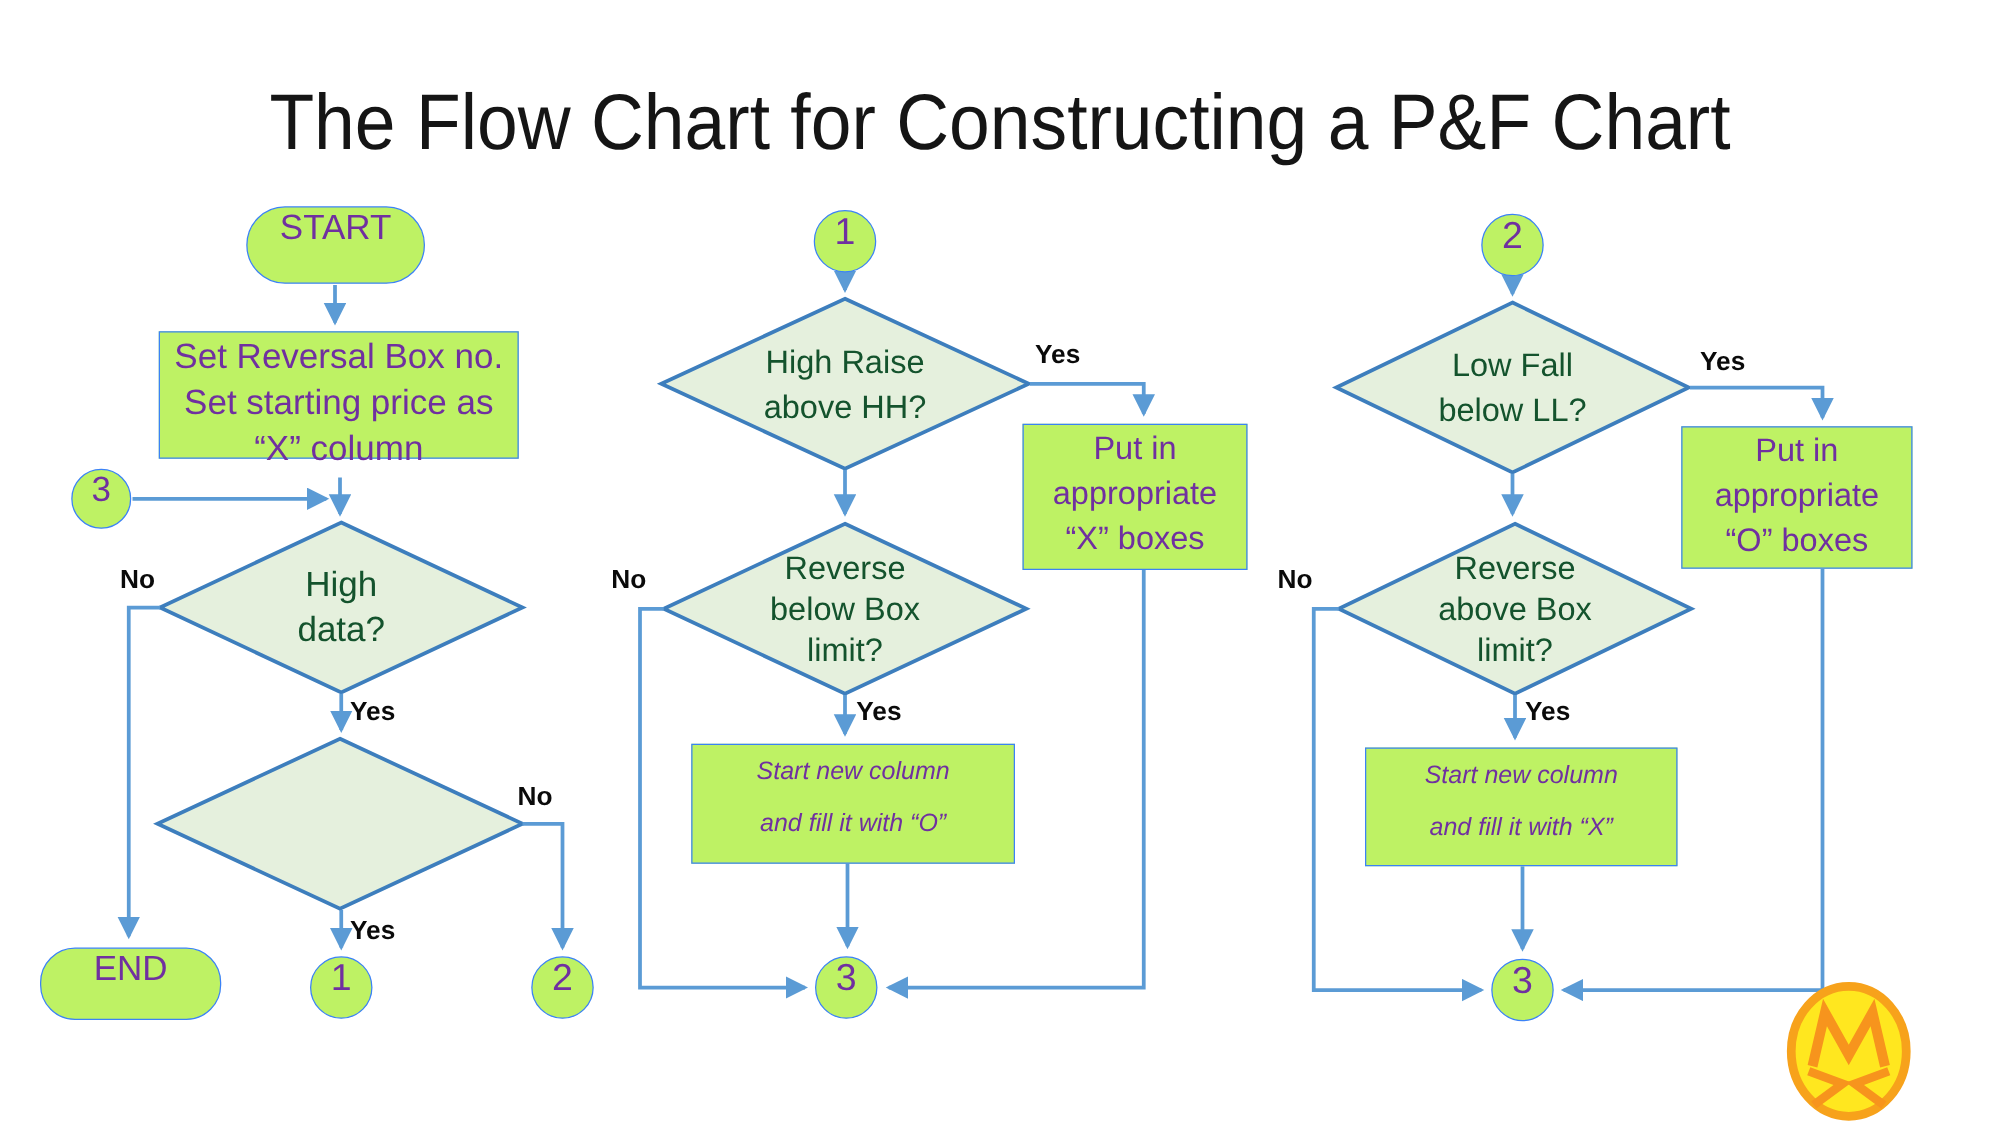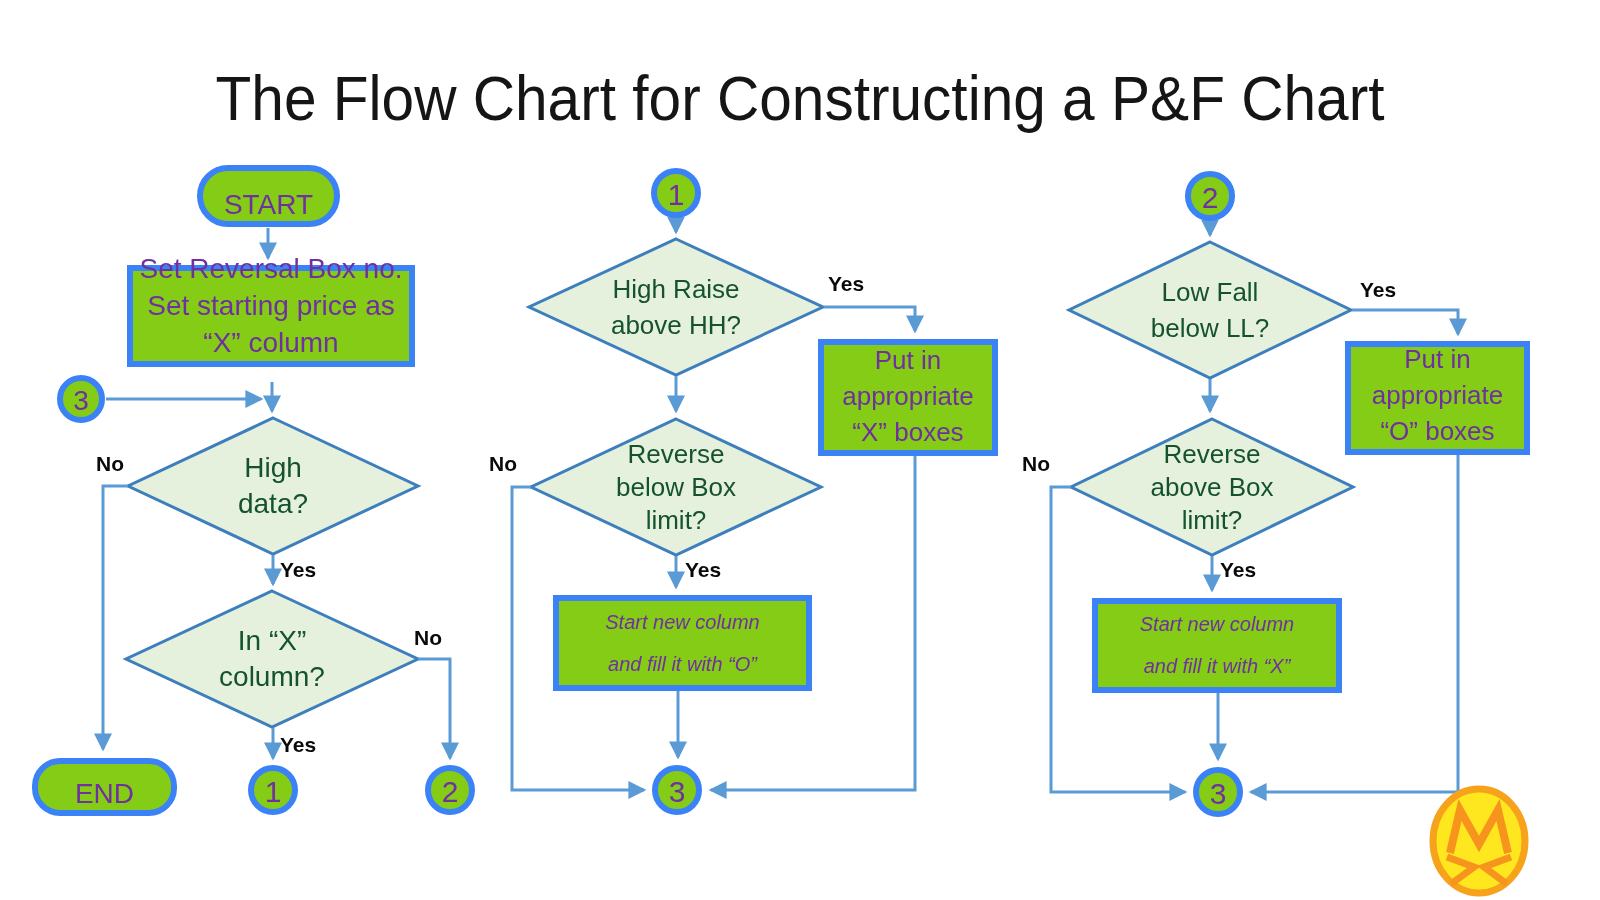--- a/index.html
+++ b/index.html
@@ -1,22 +1,22 @@
 <!DOCTYPE html>
 <html><head>
 <meta charset="utf-8">
 <style>
   html,body{margin:0;padding:0;background:#ffffff;}
   .canvas{position:relative;width:1600px;height:900px;background:#ffffff;overflow:hidden;
           font-family:"Liberation Sans",sans-serif;}
   .title{position:absolute;left:0;right:0;top:62px;text-align:center;color:#151515;
          font-size:63px;font-weight:500;transform:scaleX(0.93);white-space:nowrap;}
   svg.layer{position:absolute;left:0;top:0;}
-  .shape{position:absolute;box-sizing:border-box;background:#84cc16;border:6px solid #3b82f6;
-         color:#7030a0;display:flex;flex-direction:column;justify-content:flex-end;
+  .shape{position:absolute;box-sizing:border-box;background:#bef264;border:1px solid #3b82f6;
+         color:#7030a0;display:flex;flex-direction:column;justify-content:flex-start;
          align-items:center;text-align:center;}
   .rounded{border-radius:31px;}
   .circle{border-radius:50%;font-size:30px;}
   .box{font-size:27px;line-height:36px;}
   .box.big{font-size:28px;line-height:37px;}
   .box.two{font-size:20px;line-height:42px;font-style:italic;}
   .dtext{position:absolute;color:#14532d;text-align:center;display:flex;flex-direction:column;
          justify-content:center;align-items:center;}
   .dtext.a{font-size:28px;line-height:36px;}
   .dtext.b{font-size:26px;line-height:36px;}
@@ -95,24 +95,20 @@
 
   <div class="shape circle" style="left:57px;top:375px;width:48px;height:48px;font-size:28px;">
     <div>3</div>
   </div>
 
   <div class="dtext a" style="left:173px;top:440px;width:200px;height:92px;">
     <div>High</div>
     <div>data?</div>
   </div>
 
-  <div class="dtext a" style="left:172px;top:613px;width:200px;height:92px;">
-    <div>In “X”</div>
-    <div>column?</div>
-  </div>
 
   <div class="shape rounded startend" style="left:32px;top:758px;width:145px;height:58px;border-radius:28px;">
     <div>END</div>
   </div>
 
   <div class="shape circle" style="left:248px;top:765px;width:50px;height:50px;">
     <div>1</div>
   </div>
 
   <div class="shape circle" style="left:425px;top:765px;width:50px;height:50px;">

